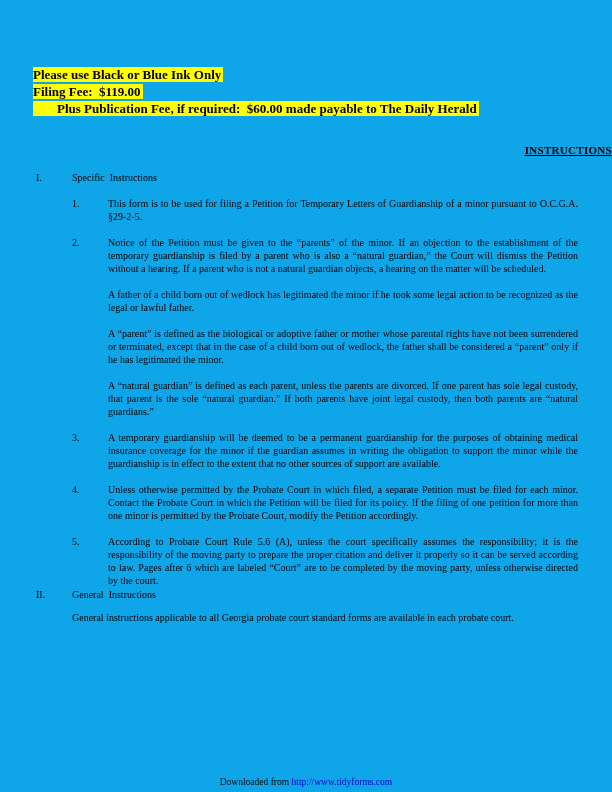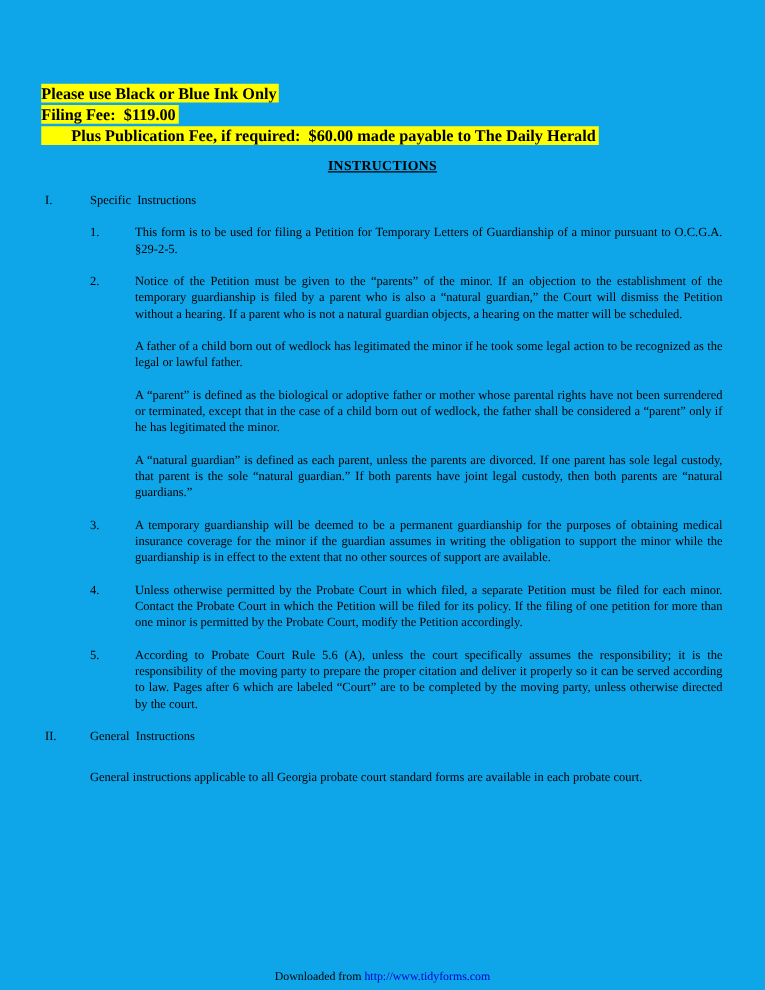--- a/index.html
+++ b/index.html
@@ -7,34 +7,34 @@
     width:612px;height:792px;background:#0ea5e9;position:relative;
     margin:0 auto;overflow:hidden;color:#000;
     font-family:"Liberation Serif", serif;
   }
   
   .notice{margin:66px 34px 0 33px;font-weight:bold;font-size:13px;line-height:17px;}
   .notice-line .hl{padding:0 2px 0 0;}
   
   .form-title{margin:20px 34px 0 33px;font-weight:bold;font-size:10.5px;line-height:13px;}
   
-  .heading-row{text-align:center;margin-top:8px;line-height:13px;}
+  .heading-row{text-align:right;margin-top:25px;line-height:13px;text-decoration:underline;}
   .heading{font-weight:bold;font-size:11px;text-decoration:underline;letter-spacing:.3px;}
   
   .body-col{margin:0 34px 0 36px;font-size:10px;line-height:13px;}
   .section-head{display:flex;margin-top:14px;}
-  .section-head.sec2{margin-top:13px;}
+  .section-head.sec2{margin-top:1px;}
   .numeral{flex:0 0 36px;}
   .section-title{flex:1;}
   .item{display:flex;margin:13px 0 0 36px;}
   .item-num{flex:0 0 36px;}
   .item-body{flex:1;text-align:justify;}
   .item-body p{margin:0;}
   .item-body p + p{margin-top:13px;}
-  .section-intro{margin:20px 0 0 36px;}
+  .section-intro{margin:10px 0 0 36px;}
   
   .footer{position:absolute;left:0;right:0;bottom:4px;text-align:center;font-size:9.5px;line-height:12px;}
   .footer-link{text-decoration:none;cursor:pointer;}
 </style>
 </head>
 <body>
 
 <div class="page">
 
   <div class="notice">

